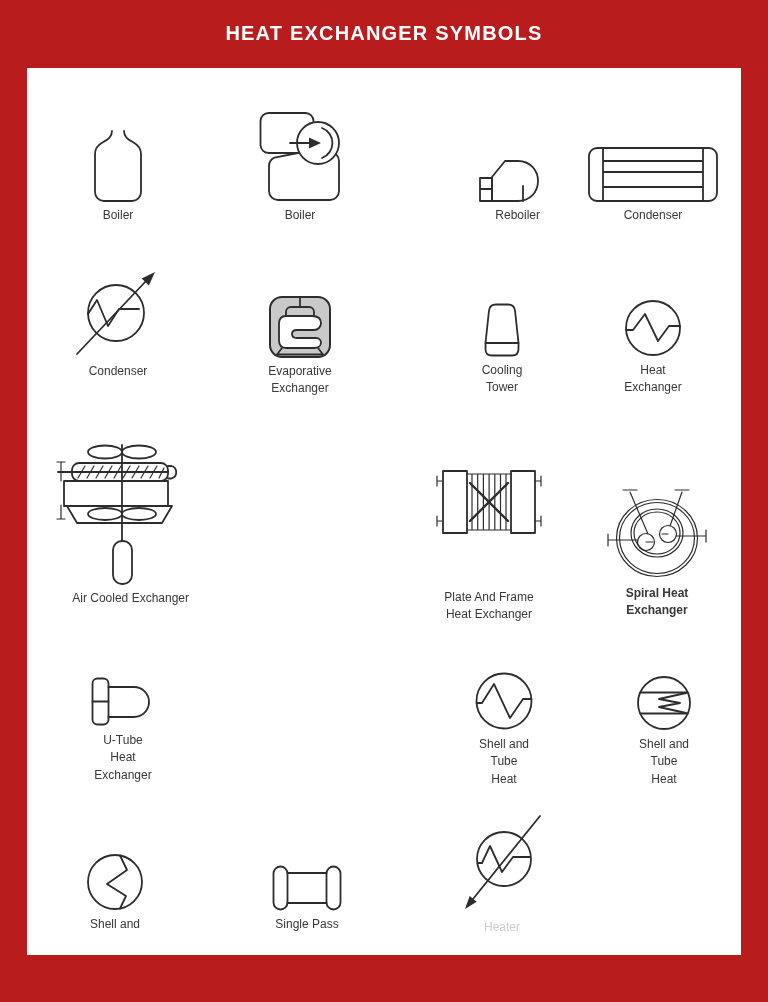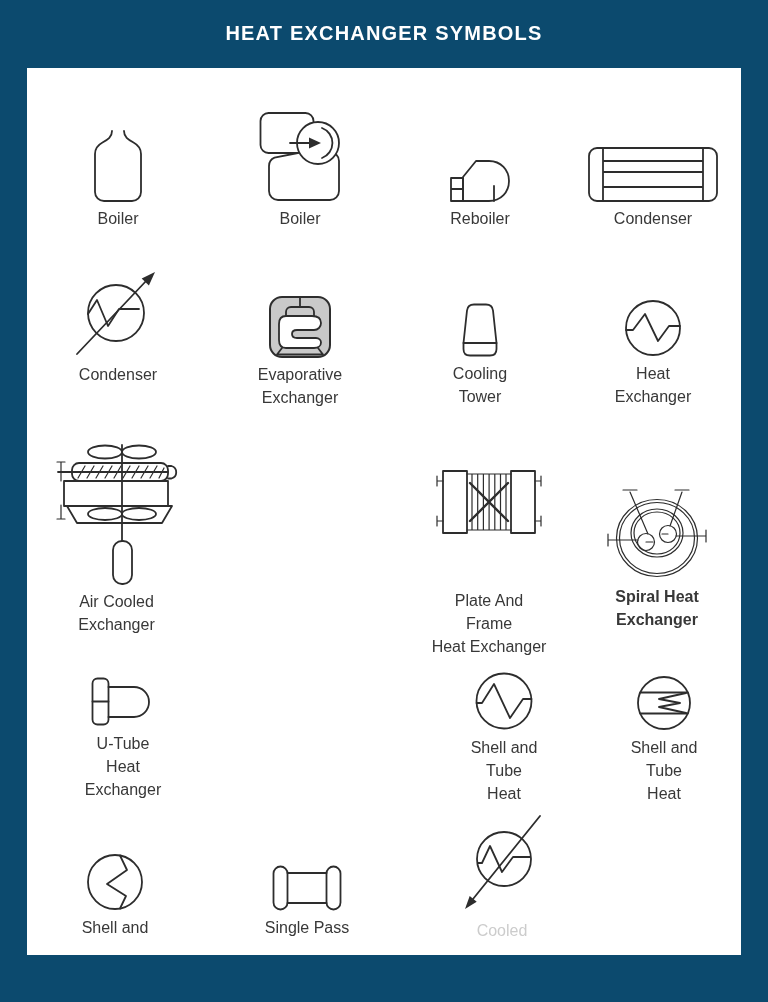--- a/index.html
+++ b/index.html
@@ -1,22 +1,22 @@
 <!DOCTYPE html>
 <html><head>
 <meta charset="utf-8">
 <style>
   html,body{margin:0;padding:0;background:#262b5e;}
-  #poster{position:relative;width:768px;height:1002px;background:#0c4a6e;overflow:hidden;
+  #poster{position:relative;width:768px;height:1002px;background:#b91c1c;overflow:hidden;
           font-family:"Liberation Sans",sans-serif;}
   #title{position:absolute;left:0;top:22px;width:768px;text-align:center;color:#ffffff;
          font-size:20px;font-weight:bold;letter-spacing:1.2px;}
   #panel{position:absolute;left:27px;top:68px;width:714px;height:887px;background:#ffffff;}
   .cell{position:absolute;display:flex;flex-direction:column;align-items:center;}
-  .label{margin-top:5px;font-size:16px;line-height:1.45;color:#383838;text-align:center;
+  .label{margin-top:5px;font-size:12px;line-height:1.45;color:#383838;text-align:center;
          white-space:pre-line;}
   .label.faded{color:#cccccc;}
   svg{display:block;}
   .st{fill:none;stroke:#2d2d2d;stroke-width:1.8;stroke-linecap:round;stroke-linejoin:round;}
   .stthin{fill:none;stroke:#2d2d2d;stroke-width:1.2;stroke-linecap:round;}
   .stthick{fill:none;stroke:#2d2d2d;stroke-width:2.4;stroke-linecap:round;}
   .stw{fill:#ffffff;stroke:#2d2d2d;stroke-width:1.8;stroke-linejoin:round;}
   .stg{fill:#c9c9c9;stroke:#2d2d2d;stroke-width:2;stroke-linejoin:round;}
   .fill{fill:#2d2d2d;stroke:none;}
 </style>
@@ -40,21 +40,21 @@
         <rect class="st" x="1.5" y="7" width="53" height="40" rx="8"></rect>
         <path class="stw" d="M44,46 H71 a9,9 0 0 1 9,9 V85 a9,9 0 0 1 -9,9 H19 a9,9 0 0 1 -9,-9 V60 a9,9 0 0 1 5.5,-8.3 L44,46 Z"></path>
         <circle class="stw" cx="59" cy="37" r="21"></circle>
         <path class="st" d="M63,22 A16,16 0 0 1 63,52"></path>
         <path class="st" d="M31,37 H50"></path>
         <polygon class="fill" points="50,31.5 62,37 50,42.5"></polygon>
       </svg>
       <div class="label">Boiler</div>
     </div>
 
-    <div class="cell" style="left:393px;top:90px;width:120px;">
+    <div class="cell" style="left:393px;top:90px;width:120px;align-items:flex-end;">
       <svg width="62" height="44" viewBox="0 0 62 44">
         <path class="st" d="M14,43 V19 L27,3 H40 C52,3 60,12 60,23 C60,34 52,43 40,43 Z"></path>
         <path class="st" d="M2,20 H14 V43 H2 Z M2,31 H14"></path>
         <path class="st" d="M45,28 V43"></path>
       </svg>
       <div class="label">Reboiler</div>
     </div>
 
     <div class="cell" style="left:551px;top:79px;width:150px;">
       <svg width="130" height="55" viewBox="0 0 130 55">
@@ -79,21 +79,21 @@
         <rect class="stg" x="1" y="1" width="60" height="60" rx="12"></rect>
         <path class="st" d="M31,1 V11"></path>
         <path class="st" d="M17,20 V16 a5,5 0 0 1 5,-5 h18 a5,5 0 0 1 5,5 v4"></path>
         <path class="stw" d="M17,20 H43 C49,20 52,23 52,27 C52,31 49,34 45,34 H28 C25,34 23,35.5 23,38 C23,40.5 25,42 28,42 H47 C50,42 52,44 52,46.5 C52,50 49,52 45,52 H17 C12,52 10,49 10,44 V28 C10,23 12,20 17,20 Z"></path>
         <path class="st" d="M13,52 L8,58.5 M49,52 L54,58.5 M8,58.5 H54"></path>
       </svg>
       <div class="label">Evaporative
 Exchanger</div>
     </div>
 
-    <div class="cell" style="left:398px;top:235px;width:110px;">
+    <div class="cell" style="left:420px;top:235px;width:110px;">
       <svg width="42" height="54" viewBox="0 0 42 54">
         <path class="st" d="M15,1.5 H27 C31,1.5 33.5,3.5 34,7.5 L37.5,40 V46 C37.5,50.5 35.5,52.5 31,52.5 H11 C6.5,52.5 4.5,50.5 4.5,46 V40 L8,7.5 C8.5,3.5 11,1.5 15,1.5 Z"></path>
         <path class="st" d="M4.5,40 H37.5"></path>
       </svg>
       <div class="label">Cooling
 Tower</div>
     </div>
 
     <div class="cell" style="left:571px;top:231px;width:110px;">
       <svg width="58" height="58" viewBox="0 0 58 58">
@@ -205,17 +205,17 @@
       <div class="label">Single Pass</div>
     </div>
 
     <div class="cell" style="left:420px;top:744px;width:110px;">
       <svg width="86" height="102" viewBox="0 0 86 102">
         <circle class="st" cx="45" cy="47" r="27"></circle>
         <path class="st" d="M19,51 H23 L31,34 L43,60 L54,45 H71"></path>
         <path class="st" d="M81,4 L14,87"></path>
         <polygon class="fill" points="6,97 17.7,89.7 10.7,84.1"></polygon>
       </svg>
-      <div class="label faded">Cooled</div>
+      <div class="label faded">Heater</div>
     </div>
 
   </div>
 </div>
 
 </body></html>

